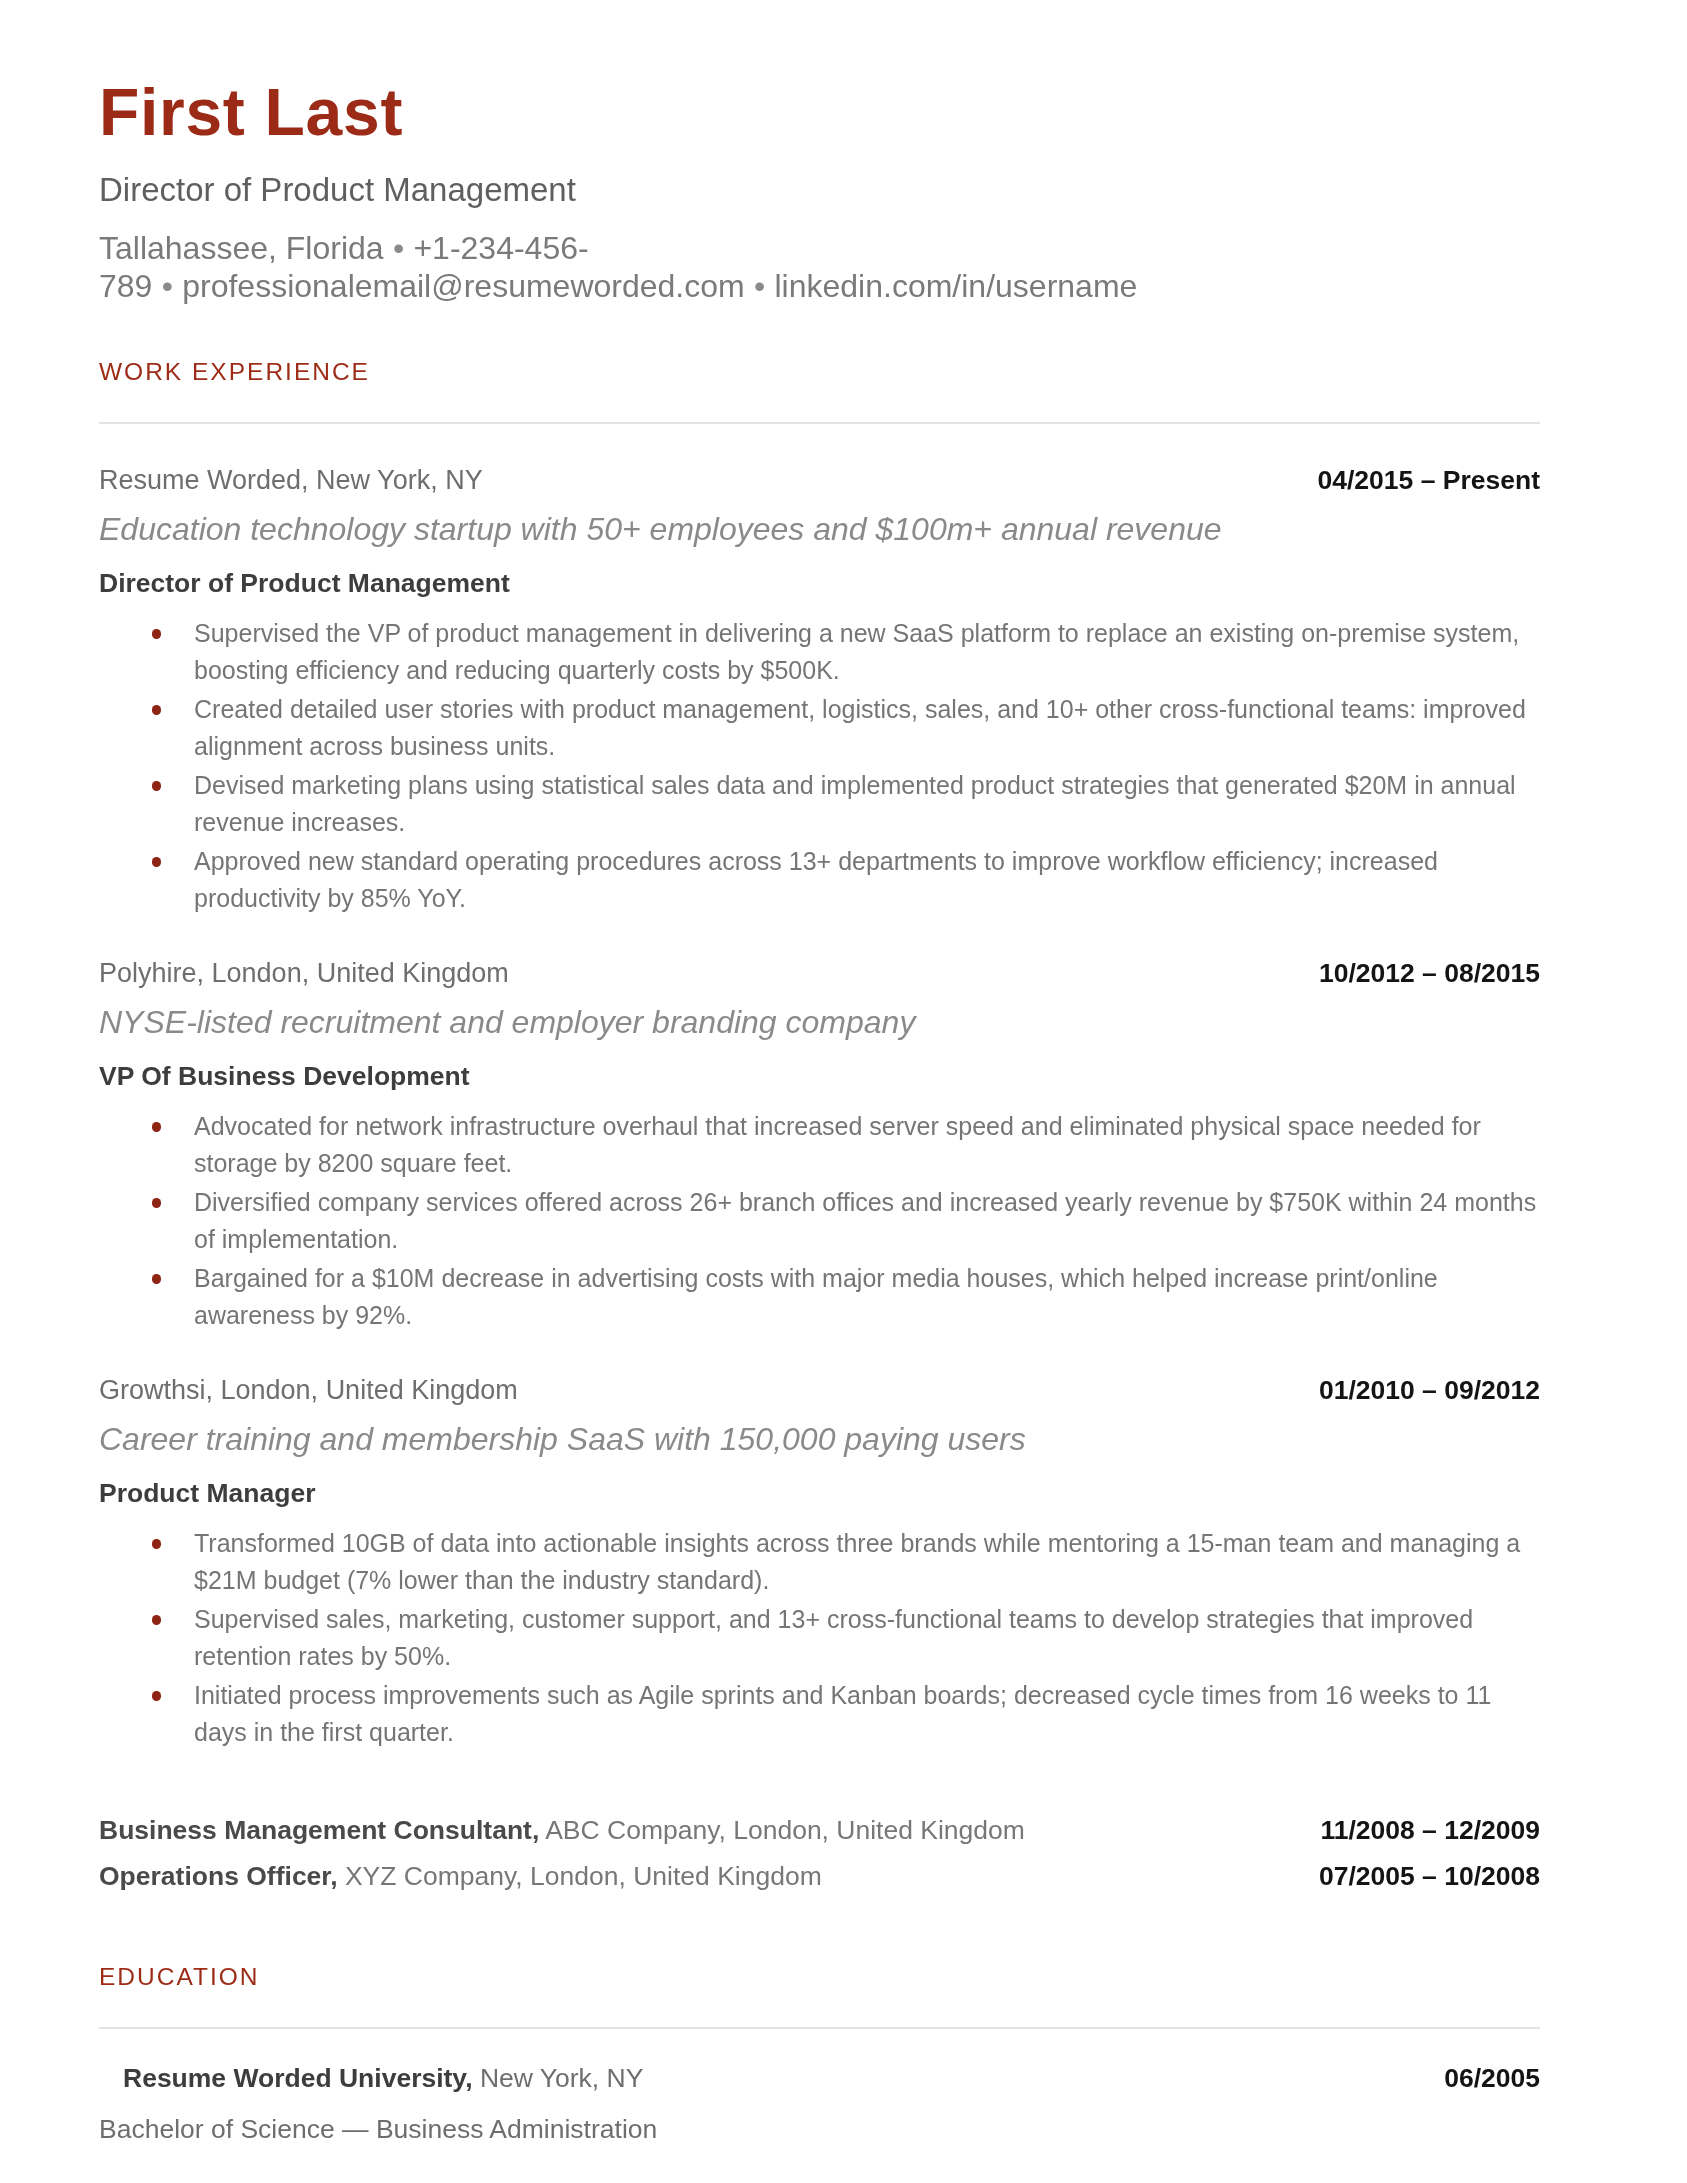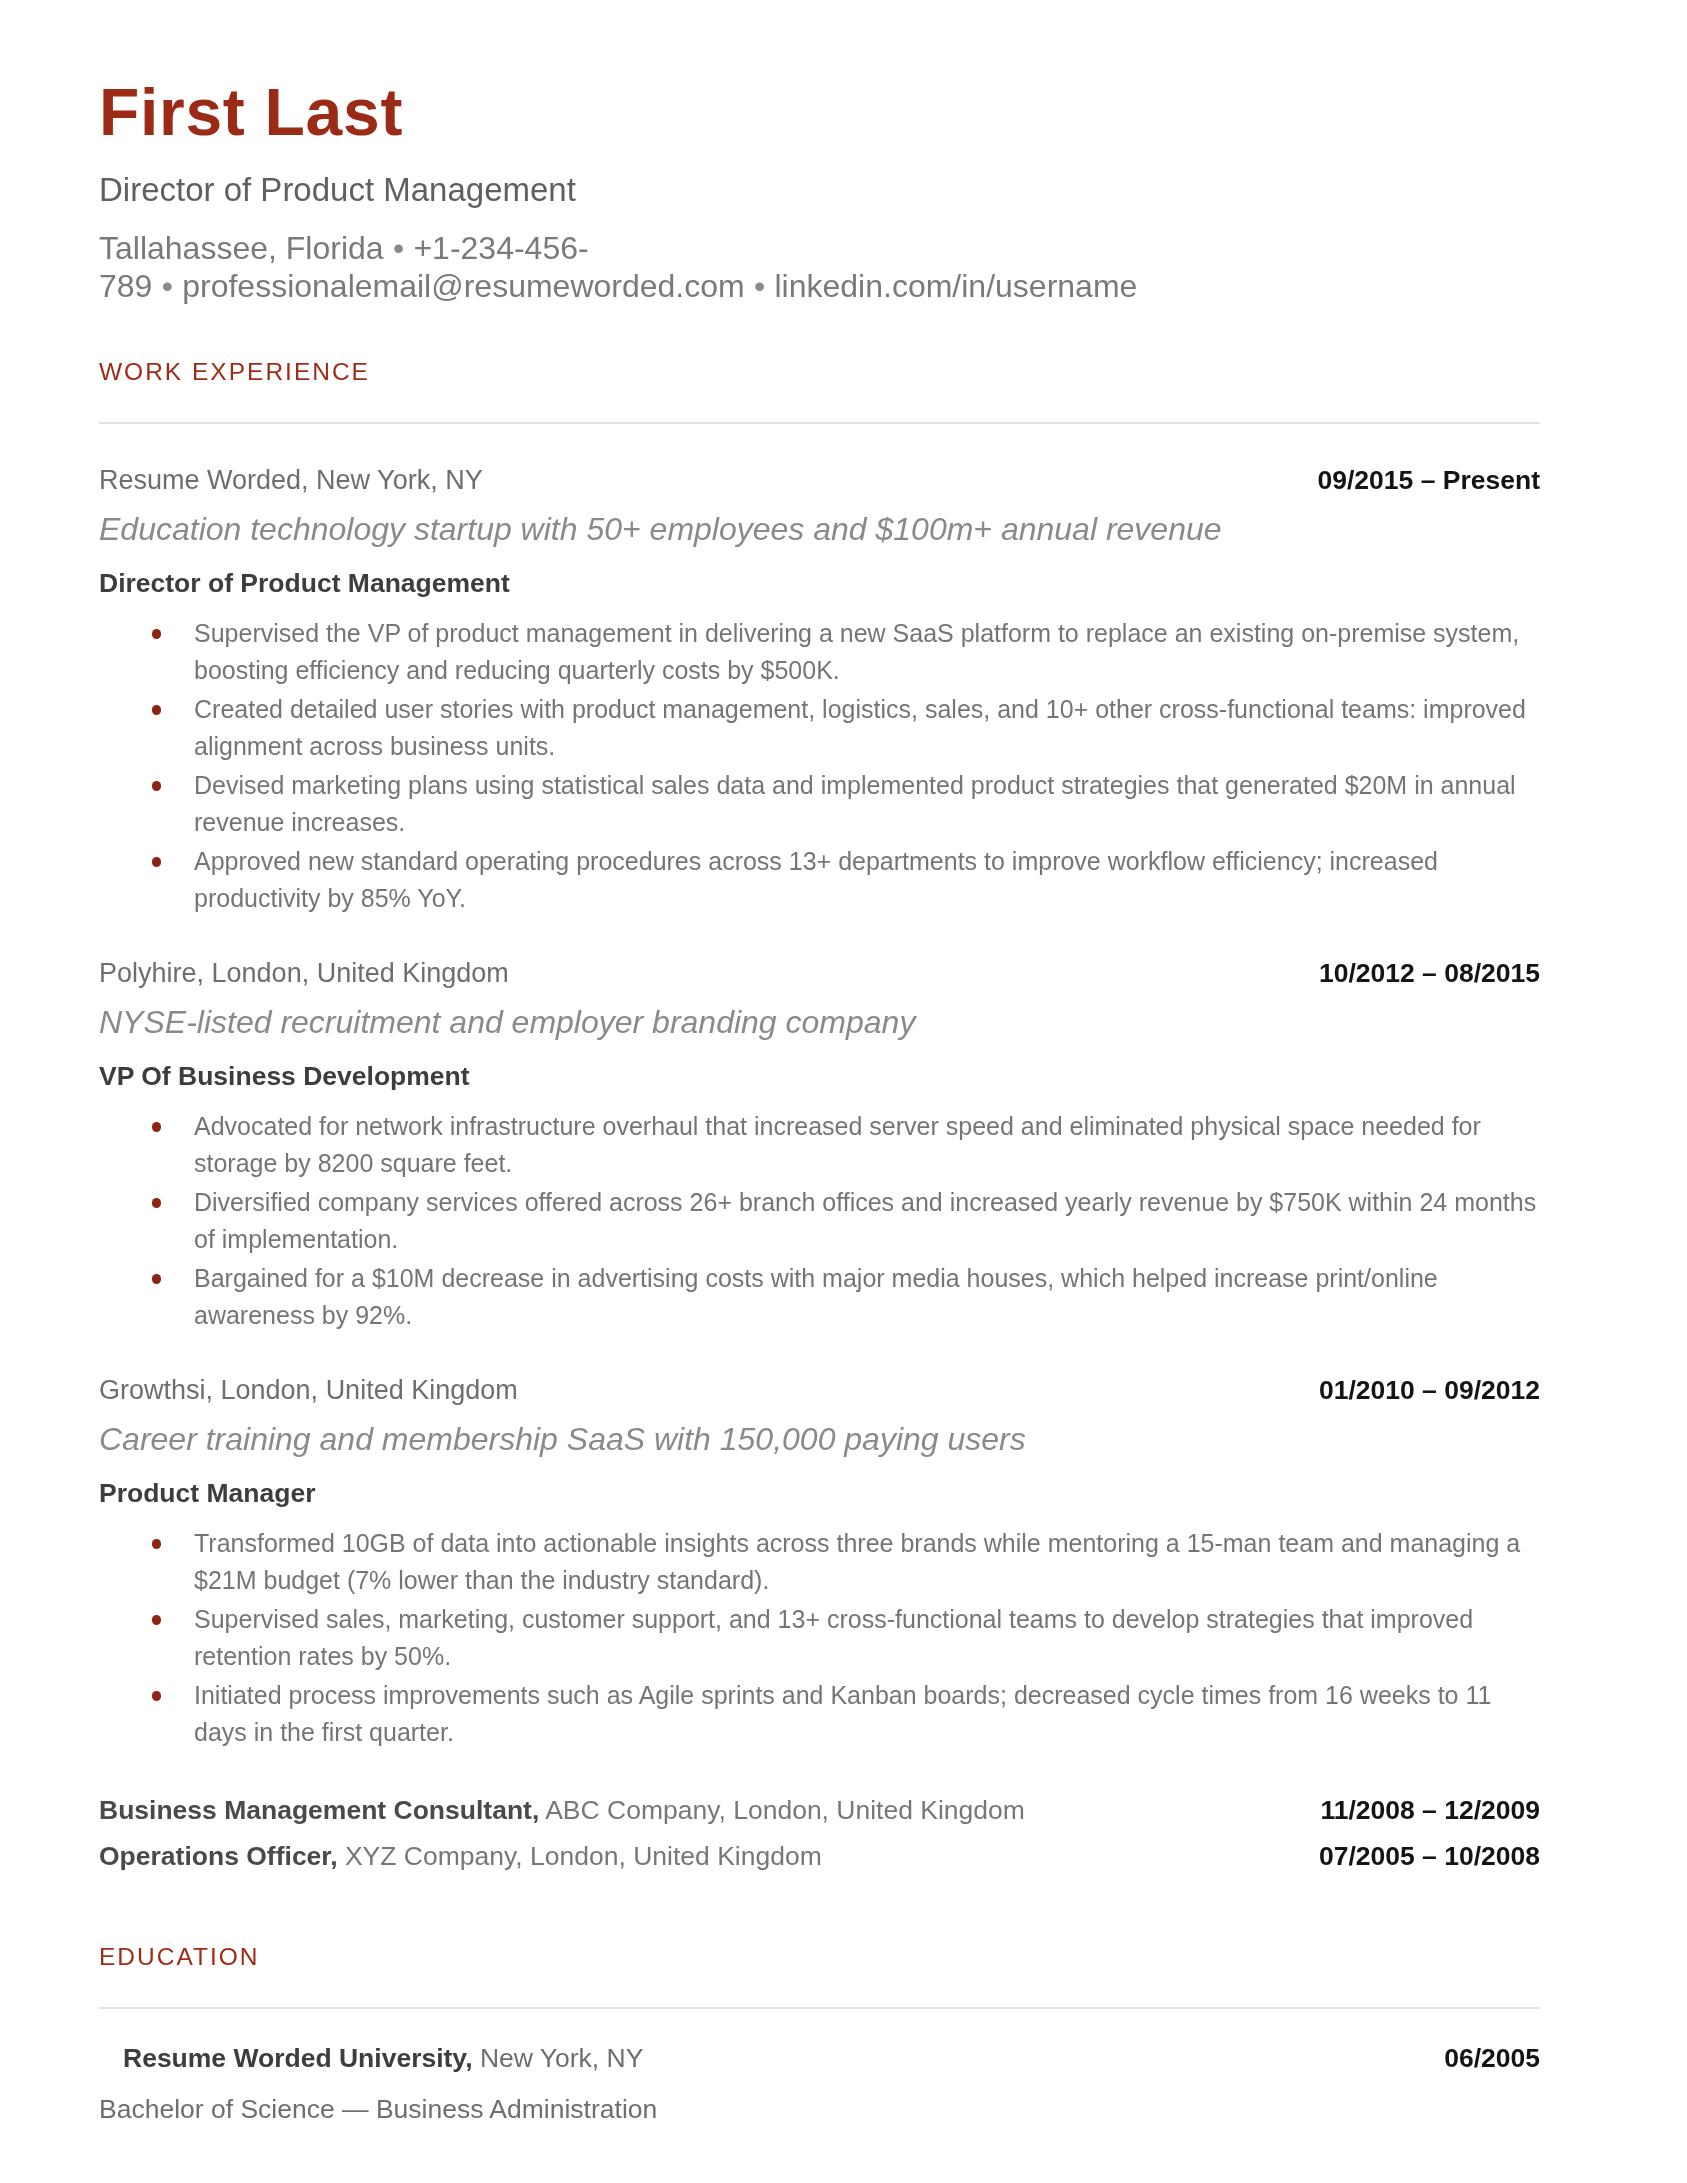--- a/index.html
+++ b/index.html
@@ -57,21 +57,21 @@
     margin: 0 0 2px 0;
   }
   ul.bullets li::before {
     content: "";
     position: absolute; left: -42px; top: 14px;
     width: 9.3px; height: 9.3px; border-radius: 50%;
     background: #8D2414;
   }
 
   
-  .other-roles { margin-top: 44px; text-align: center; }
+  .other-roles { margin-top: 64px; text-align: center; }
   .role-row { display: flex; justify-content: space-between; align-items: baseline; margin-bottom: 14.6px; }
   .role-left { font-size: 26.5px; color: #777777; }
   .role-left .lead { font-weight: 700; color: #4A4A4A; }
 
   
   .edu-block { margin-top: 34px; }
   .edu-head { display: flex; justify-content: space-between; align-items: baseline; }
   .school { font-size: 26.5px; color: #6E6E6E; margin-left: 24px; }
   .school .lead { font-weight: 700; color: #3D3D3D; }
   .degree { font-size: 26.5px; color: #6E6E6E; margin-top: 20px; }
@@ -91,21 +91,21 @@
     <span>Tallahassee, Florida</span><span class="sep">•</span><span>+1-234-456-789</span><span class="sep">•</span><span>professionalemail@resumeworded.com</span><span class="sep">•</span><span>linkedin.com/in/username</span>
   </div>
 
   <div class="section-gap-work">
     <div class="section-heading">WORK EXPERIENCE</div>
     <hr class="rule">
 
     <div class="job">
       <div class="job-head">
         <span class="company">Resume Worded, New York, NY</span>
-        <span class="dates">09/2015 – Present</span>
+        <span class="dates">04/2015 – Present</span>
       </div>
       <div class="job-desc">Education technology startup with 50+ employees and $100m+ annual revenue</div>
       <div class="job-title">Director of Product Management</div>
       <ul class="bullets">
         <li>Supervised the VP of product management in delivering a new SaaS platform to replace an existing on-premise system, boosting efficiency and reducing quarterly costs by $500K.</li>
         <li>Created detailed user stories with product management, logistics, sales, and 10+ other cross-functional teams: improved alignment across business units.</li>
         <li>Devised marketing plans using statistical sales data and implemented product strategies that generated $20M in annual revenue increases.</li>
         <li>Approved new standard operating procedures across 13+ departments to improve workflow efficiency; increased productivity by 85% YoY.</li>
       </ul>
     </div>

